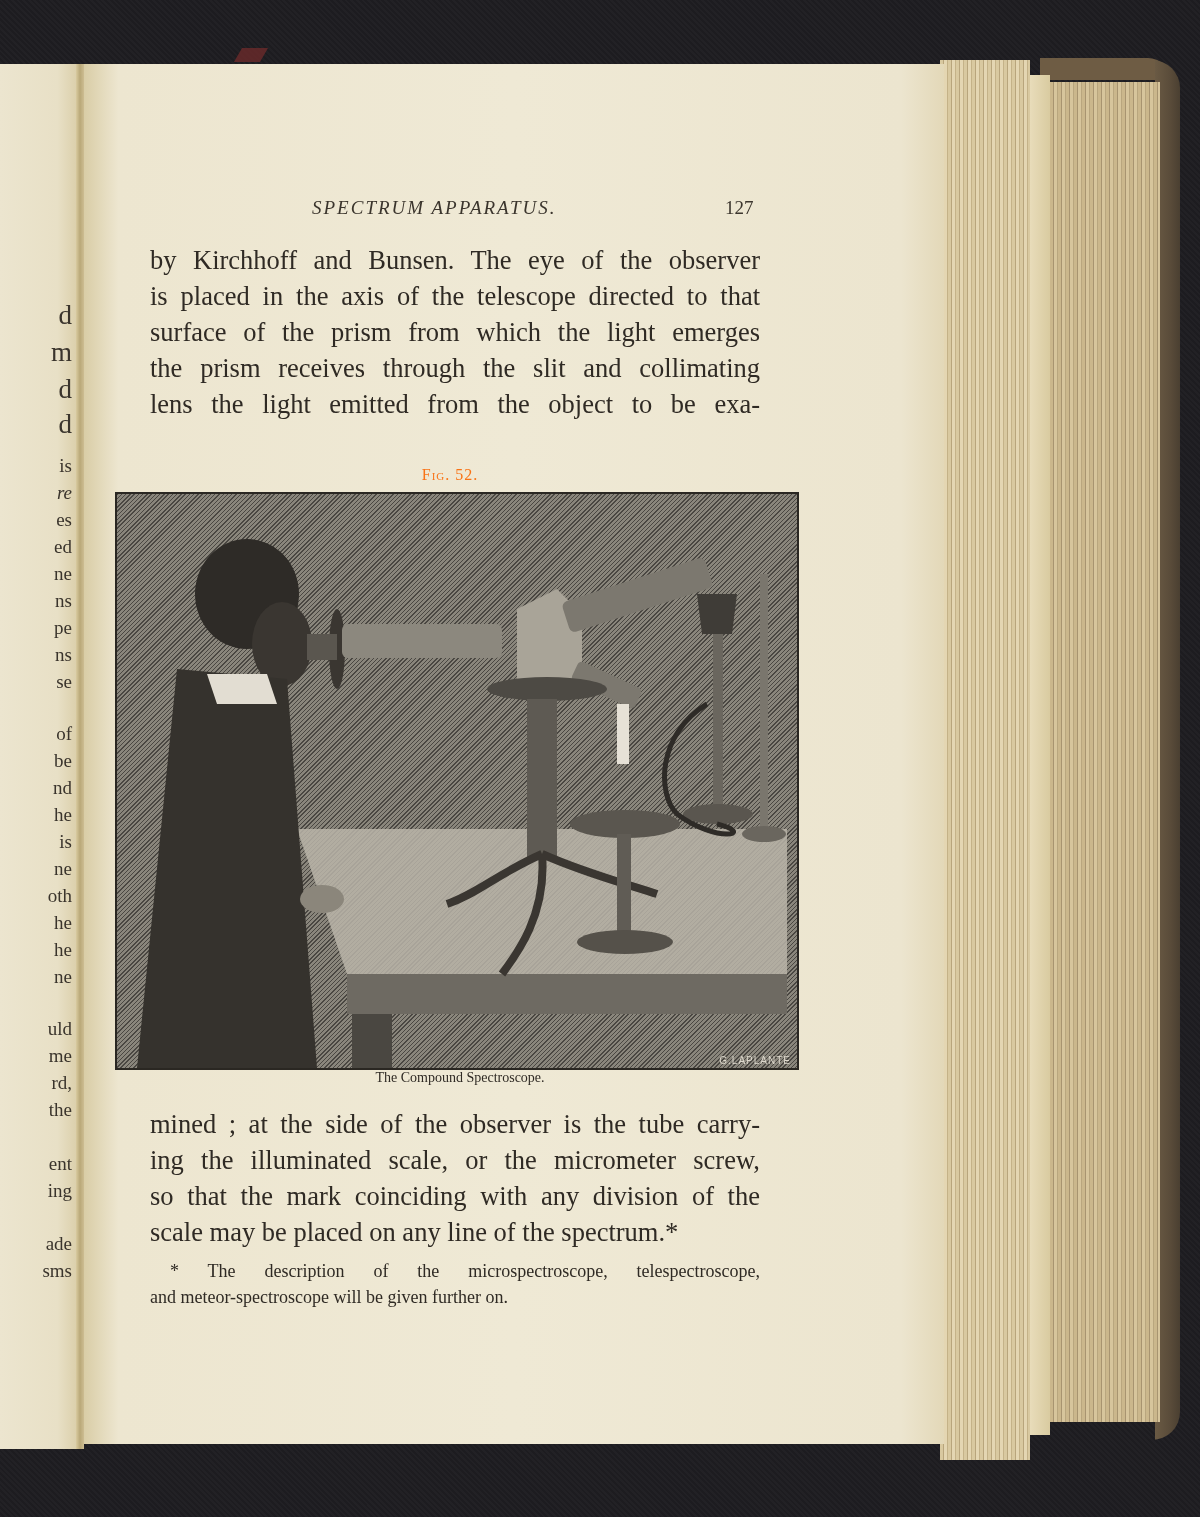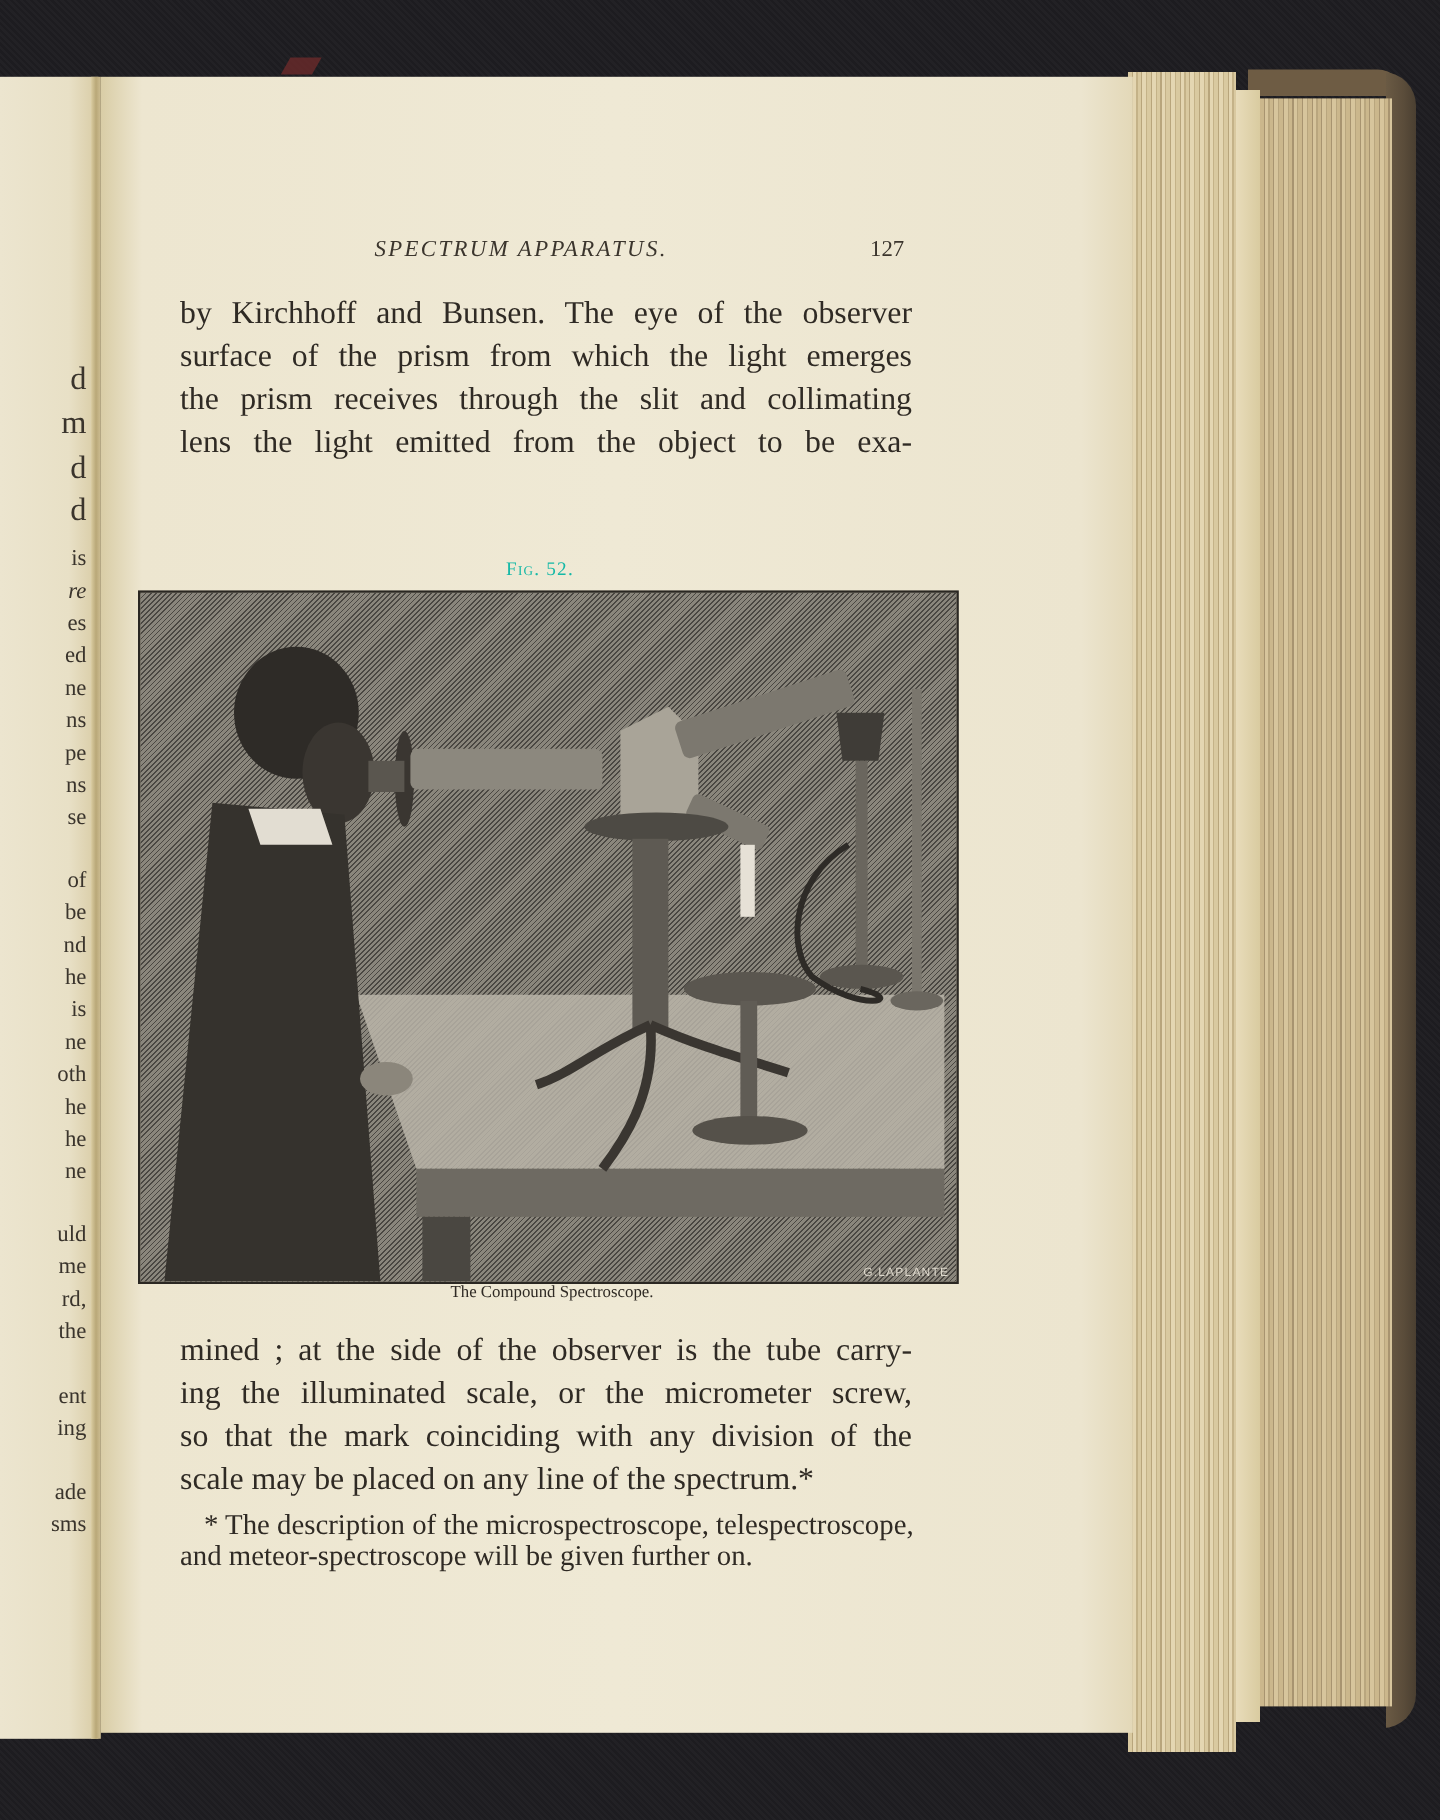--- a/index.html
+++ b/index.html
@@ -73,21 +73,21 @@
   .para .line {
     display:block; font-size:26.5px; line-height:36px; text-align:justify;
     text-align-last:justify; white-space:nowrap; height:36px;
   }
   .para .line.last { text-align-last:left; }
   .para-top { top:242px; }
   .para-bottom { top:1106px; }
 
   .fig-label {
     position:absolute; left:0; width:100%; top:466px; text-align:center;
-    font-size:16px; letter-spacing:1px; color:#14b8a6;
+    font-size:16px; letter-spacing:1px; color:#f97316;
   }
   .fig-label-wrap { position:absolute; left:300px; width:300px; top:0; }
   .figure {
     position:absolute; left:115px; top:492px; width:680px; height:574px;
     border:2px solid #2a2722;
     background:
       repeating-linear-gradient(135deg, #4a4742 0 1px, #8a867c 1px 3px);
     overflow:hidden;
   }
   .figure svg { position:absolute; left:0; top:0; }
@@ -95,21 +95,21 @@
     position:absolute; right:6px; bottom:2px; font-family:"Liberation Sans", sans-serif;
     font-size:10px; letter-spacing:1px; color:#ddd8cc;
   }
   .caption {
     position:absolute; left:0; width:100%; top:1070px; text-align:center;
     font-size:14px; color:#2f2a24;
   }
   .caption-wrap { position:absolute; left:180px; width:560px; top:0; }
   .footnote { position:absolute; left:150px; top:1258px; width:610px; color:#2f2a24; }
   .footnote .fline {
-    display:block; font-size:24px; line-height:26px; white-space:nowrap;
+    display:block; font-size:18px; line-height:26px; white-space:nowrap;
     text-align:justify; text-align-last:justify;font-family:Liberation Serif, serif;
   }
   .footnote .fline.first { padding-left:20px; }
   .footnote .fline.last { text-align-last:left; }
 </style>
 </head>
 <body>
 
 <div class="backdrop"></div>
 
@@ -157,20 +157,21 @@
 <div class="page-block2"></div>
 <div class="page-block"></div>
 
 <div class="right-page"></div>
 
 <div class="running-head">SPECTRUM APPARATUS.</div>
 <div class="page-number">127</div>
 
 <div class="para para-top">
   <span class="line">by Kirchhoff and Bunsen.   The eye of the observer</span>
+  <span class="line">is placed in the axis of the telescope directed to that</span>
   <span class="line">surface of the prism from which the light emerges</span>
   <span class="line">the prism receives through the slit and collimating</span>
   <span class="line">lens the light emitted from the object to be exa-</span>
 </div>
 
 <div class="fig-label-wrap">
   <div class="fig-label" style="font-variant:small-caps;">Fig. 52.</div>
 </div>
 
 <div class="figure">

